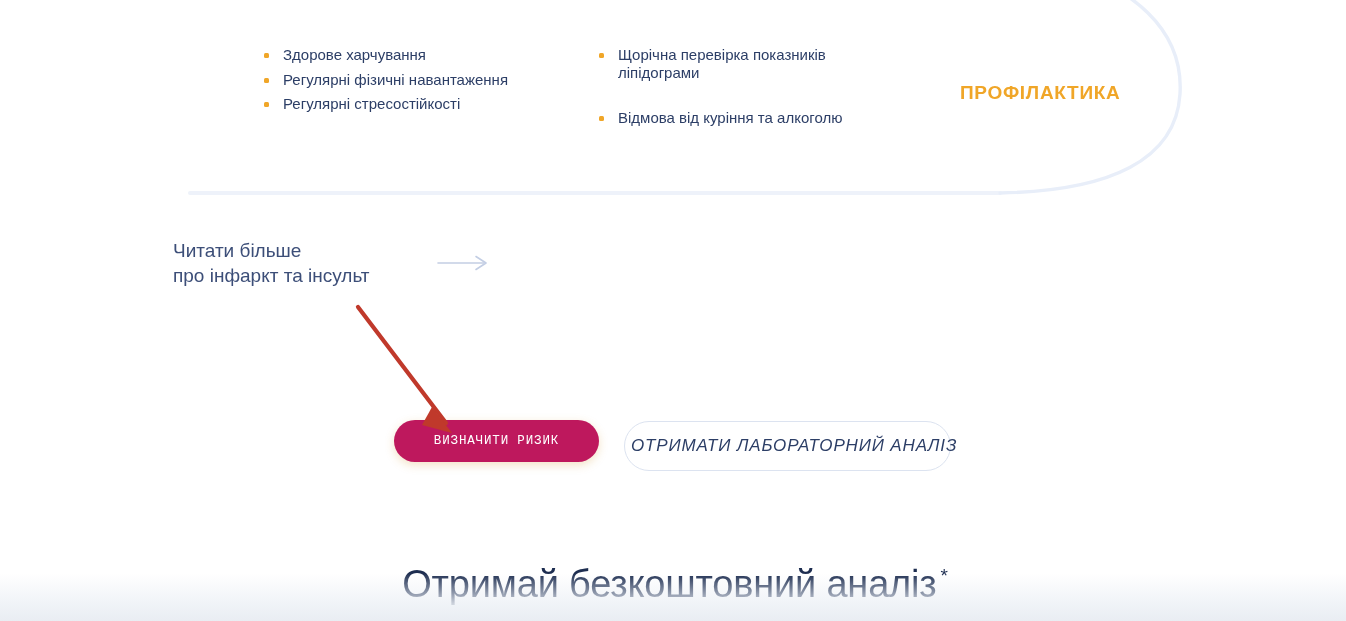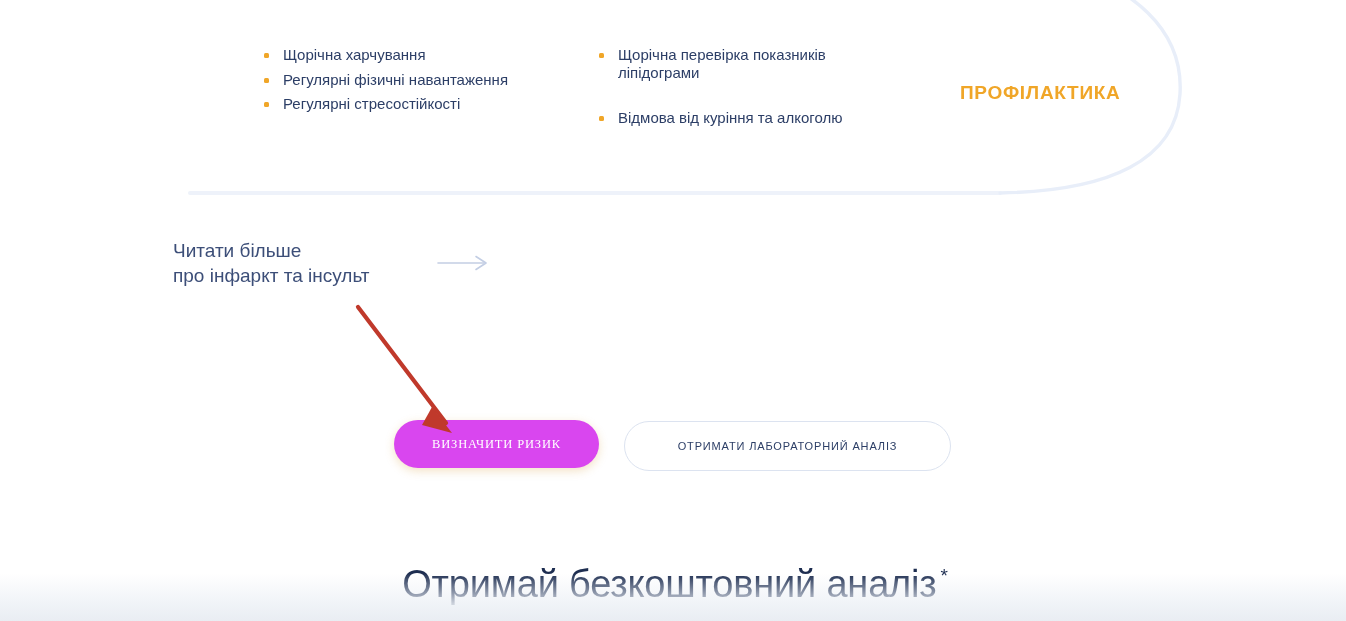--- a/index.html
+++ b/index.html
@@ -102,47 +102,48 @@
     width: 54px;
     height: 22px;
   }
 
   
   #btn-primary {
     position: absolute;
     left: 394px;
     top: 420px;
     width: 205px;
-    height: 48px;
+    height: 42px;
     border: none;
     border-radius: 25px;
-    background: #d946ef;
+    background: #be185d;
     color: #ffffff;
     font-size: 12.5px;
     letter-spacing: 0.85px;
-    font-family: Liberation Serif, serif;
+    font-family: Liberation Mono, monospace;
     cursor: pointer;
     box-shadow: 0 3px 10px rgba(212,150,50,0.28);
     white-space: nowrap;
   }
   #btn-secondary {
     position: absolute;
     left: 624px;
     top: 421px;
     width: 327px;
     height: 50px;
     border: 1px solid #DCE3F0;
     border-radius: 25px;
     background: #ffffff;
     color: #2C3E66;
-    font-size: 11px;
+    font-size: 17px;
     letter-spacing: 0.85px;
     font-family: inherit;
     cursor: pointer;
     white-space: nowrap;
+    font-style: italic;
   }
 
   
   #annotation-arrow {
     position: absolute;
     left: 340px;
     top: 295px;
     width: 140px;
     height: 150px;
     pointer-events: none;
@@ -179,21 +180,21 @@
     <path d="M 1000 193 C 1110 191 1176 160 1180 94 C 1184 28 1130 -14 1060 -34" stroke="#E8EEF9" stroke-width="3.4" fill="none" stroke-linecap="round"></path>
   </svg>
 
   <div id="prevention-label">ПРОФІЛАКТИКА</div>
   <div id="dot-right"></div>
   <div id="dot-left"></div>
 
   <div class="bullet-col" id="bullet-col-0">
     <div class="bullet-item">
       <span class="bullet-dot"></span>
-      <span class="bullet-text">Щорічна харчування</span>
+      <span class="bullet-text">Здорове харчування</span>
     </div>
     <div class="bullet-item">
       <span class="bullet-dot"></span>
       <span class="bullet-text">Регулярні фізичні навантаження</span>
     </div>
     <div class="bullet-item">
       <span class="bullet-dot"></span>
       <span class="bullet-text">Регулярні стресостійкості</span>
     </div>
   </div>

